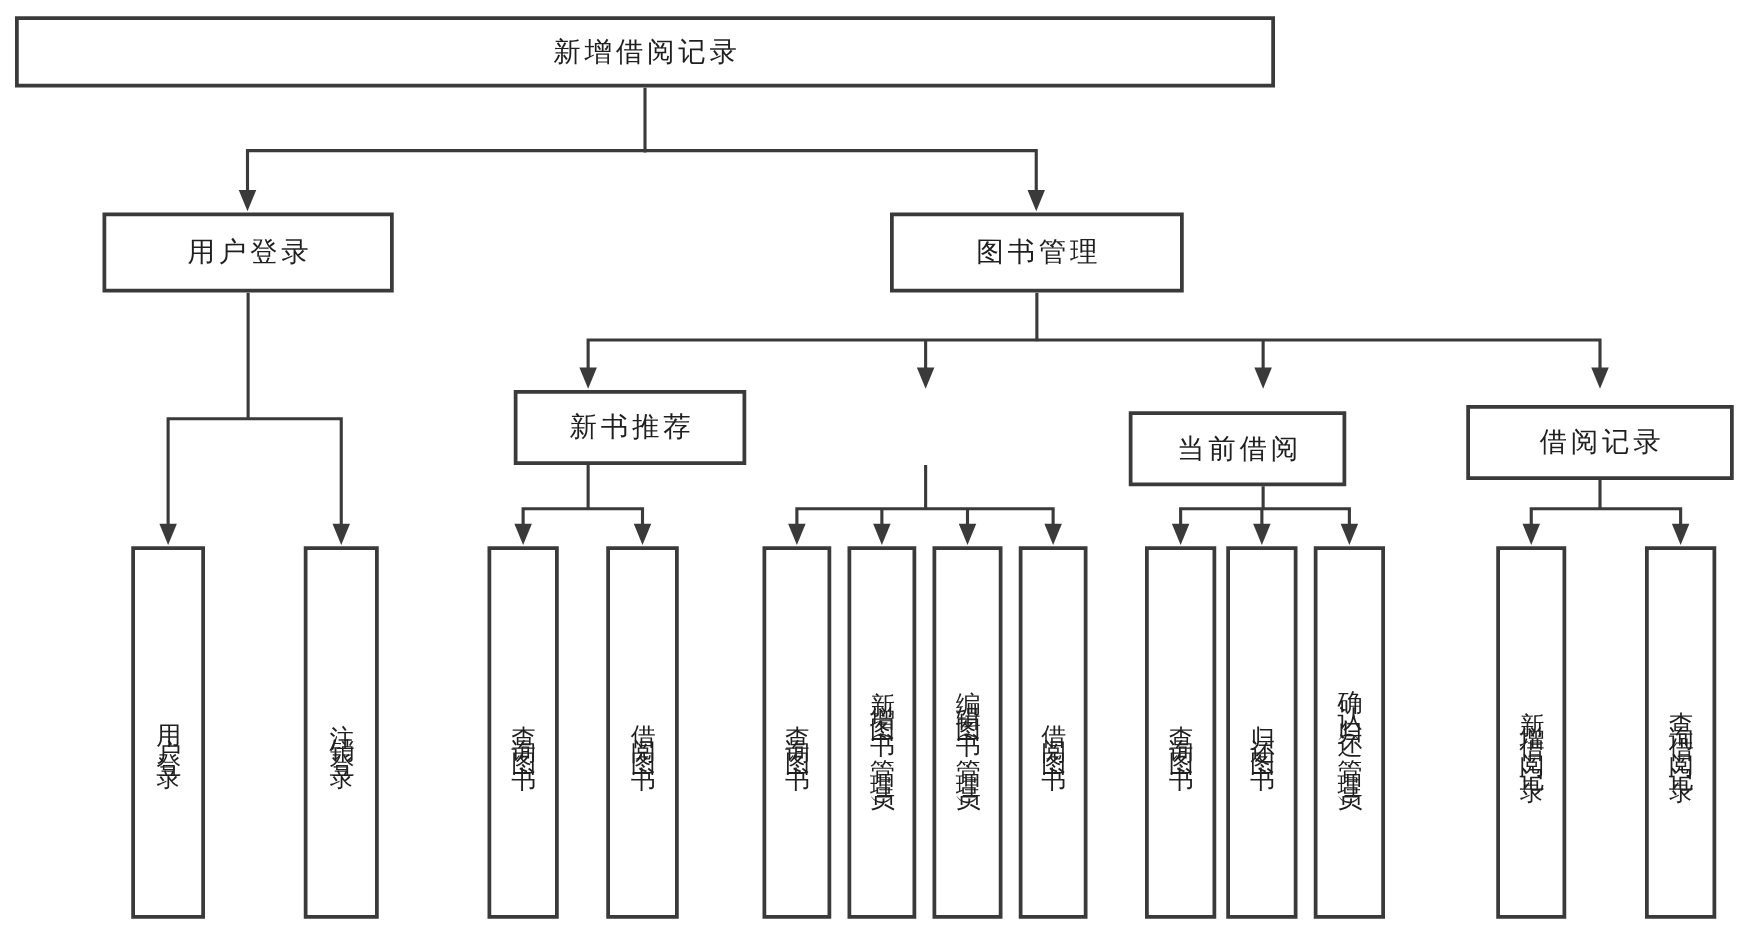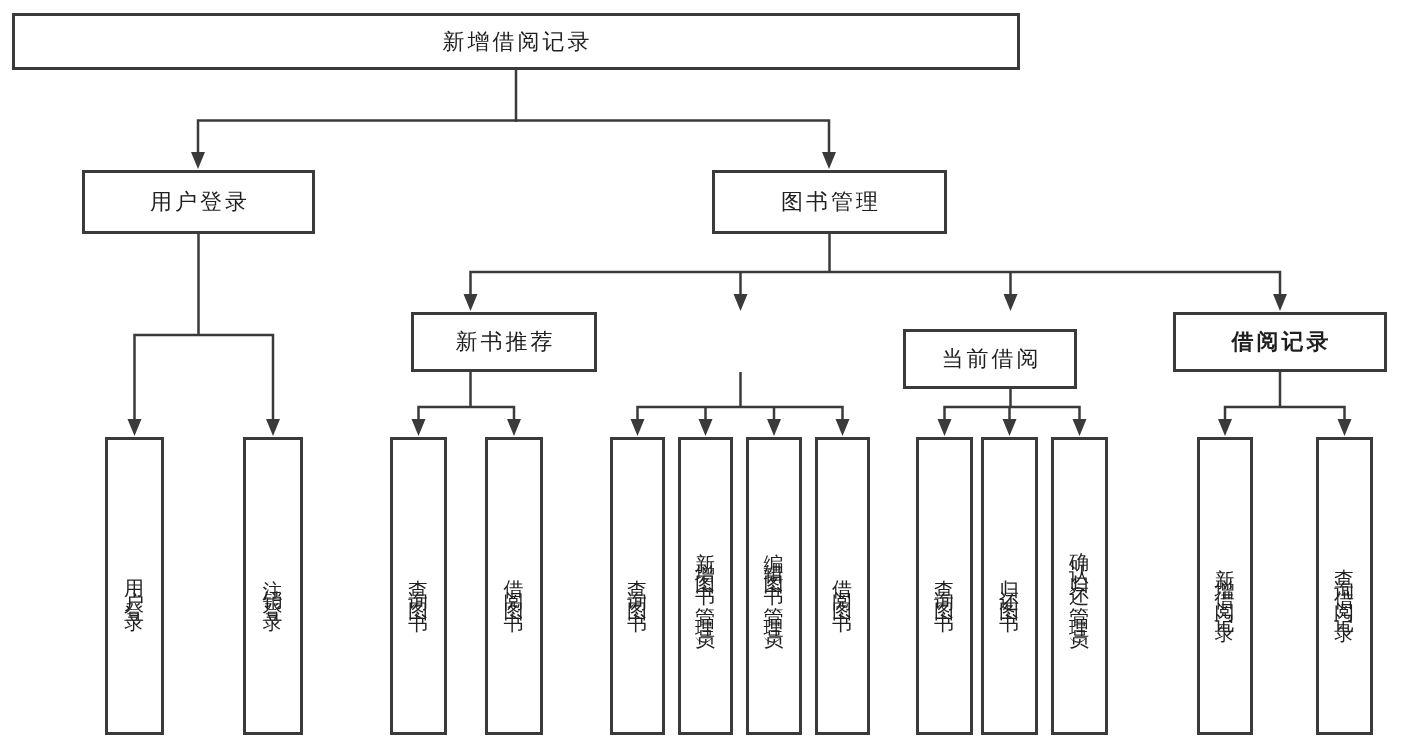--- a/index.html
+++ b/index.html
@@ -38,21 +38,21 @@
   .n-root  { left: 12px;   top: 13px;  width: 1008px; height: 57px; }
 
   
   .n-l2a   { left: 82px;   top: 170px; width: 233px;  height: 64px; }
   .n-l2b   { left: 712px;  top: 170px; width: 235px;  height: 64px; }
 
   
   .n-l3a   { left: 363px;  top: 312px; width: 186px;  height: 60px; margin-left: 48px; }
   .n-l3b   { left: 633px;  top: 312px; width: 215px;  height: 60px; }
   .n-l3c   { left: 903px;  top: 312px; width: 174px;  height: 60px; margin-top: 17px; }
-  .n-l3d   { left: 1173px; top: 312px; width: 214px;  height: 60px; font-weight: bold; }
+  .n-l3d   { left: 1173px; top: 324px; width: 214px;  height: 60px; }
 
   
   .leaf {
     position: absolute;
     top: 437px;
     height: 298px;
     border: 3px solid #3a3a3a;
     background: #ffffff;
     display: flex;
     align-items: center;

